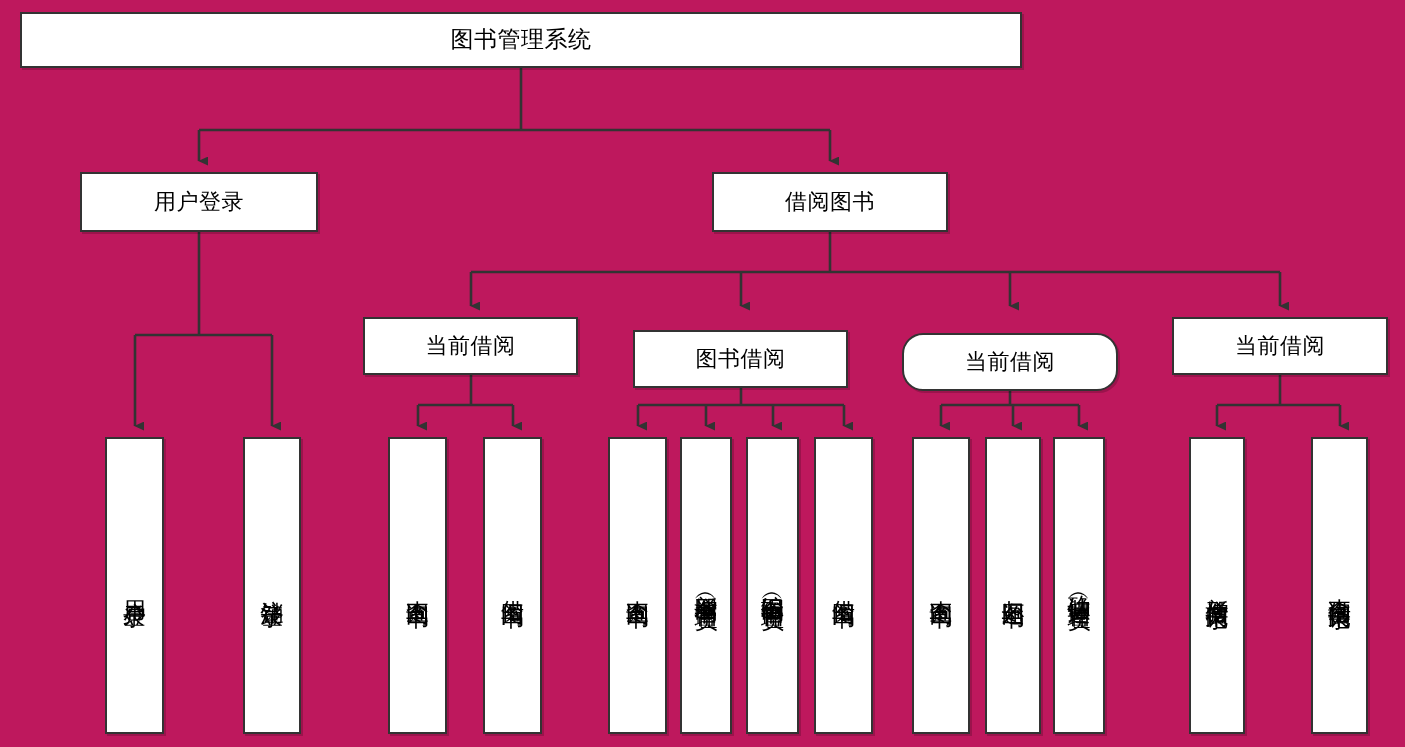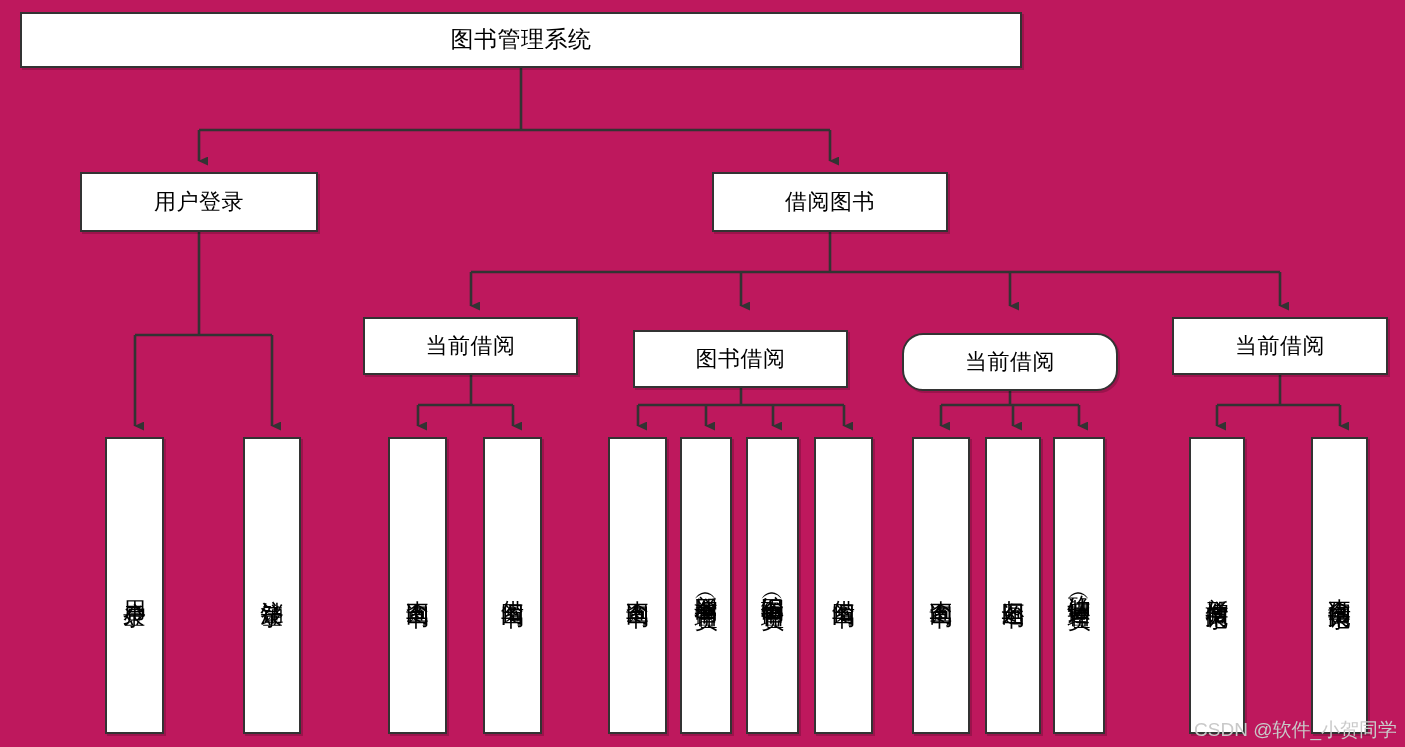--- a/index.html
+++ b/index.html
@@ -152,14 +152,13 @@
         <span class="lbl">确认归还（管理员）</span>
       </div>
       <div class="node vert" style="left: 1189px; top: 437px; width: 56px; height: 297px;">
         <span class="lbl">新增借阅记录</span>
       </div>
       <div class="node vert" style="left: 1311px; top: 437px; width: 57px; height: 297px;">
         <span class="lbl">查询借阅记录</span>
       </div>
     </div>
 
-  <div id="watermark">CSDN @软件_小贺同学</div>
 </div>
 
 </body></html>

